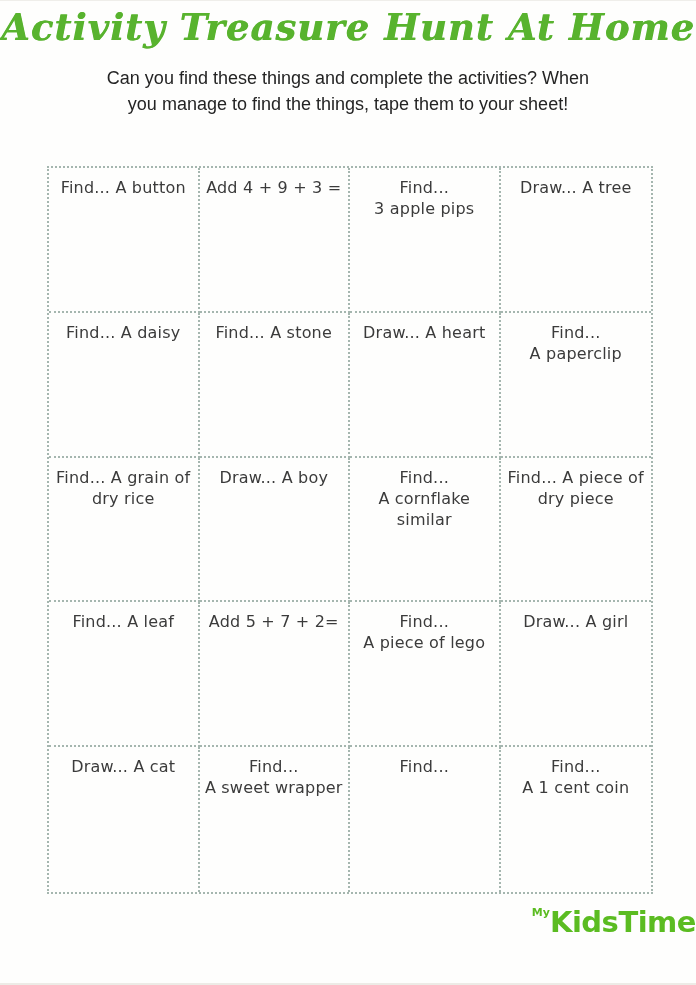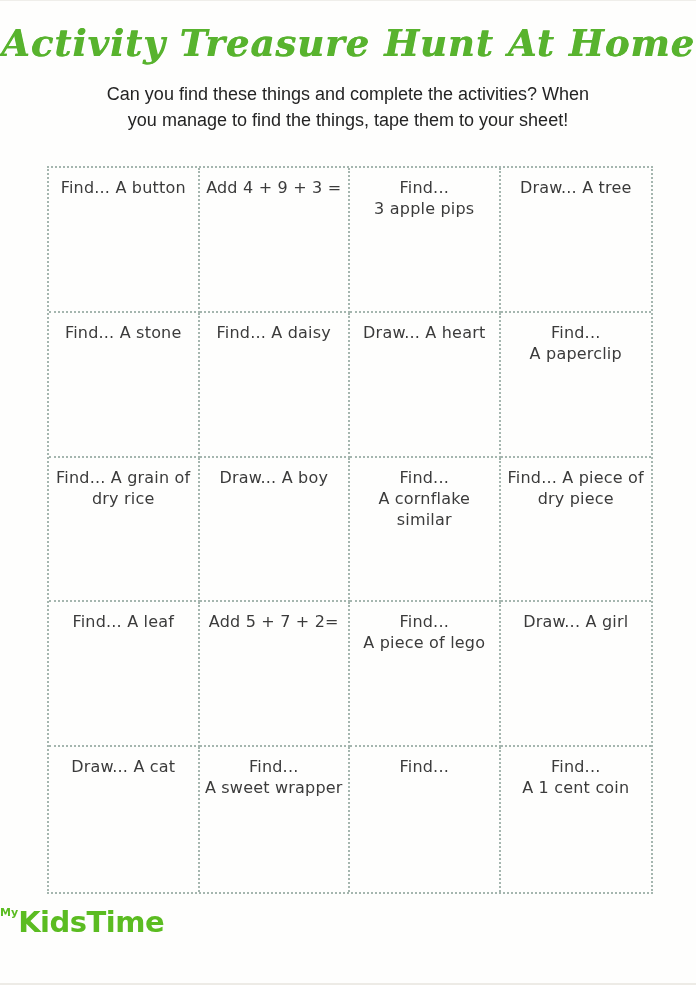--- a/index.html
+++ b/index.html
@@ -7,21 +7,21 @@
   .page {
     position:relative;
     width:696px; height:985px;
     background:#fefefd;
     overflow:hidden;
     font-family:"Liberation Sans", sans-serif;
     border-top:1px solid #efeeea;
     border-bottom:2px solid #edebe6;
   }
   .title {
-    padding-top:20px;
+    padding-top:4px;
     text-align:center;
     font-family:"DejaVu Serif", serif;
     font-style:italic;
     font-weight:bold;
     font-size:37px;
     letter-spacing:1px;
     color:#58b32e;
     text-shadow:0.6px 0 0 currentColor;
   }
   .subtitle {
@@ -51,21 +51,21 @@
     line-height:21px;
     letter-spacing:0.2px;
     color:#3b3b3b;
   }
   .cell:nth-child(4n) { border-right:none; }
   .cell:nth-child(n+17) { border-bottom:none; }
   .footer {
     position:absolute;
     left:0; right:0;
     bottom:44px;
-    text-align:left;
+    text-align:right;
     color:#5bbc21;
     font-family:"DejaVu Sans", sans-serif;
   }
   .logo-my {
     font-size:11px;
     font-weight:bold;
     vertical-align:16px;
     letter-spacing:0;
   }
   .logo-big {
@@ -96,24 +96,24 @@
     </div>
     <div class="cell">
       <div>Find...</div>
       <div>3 apple pips</div>
     </div>
     <div class="cell">
       <div>Draw... A tree</div>
     </div>
 
     <div class="cell">
-      <div>Find... A stone</div>
+      <div>Find... A daisy</div>
     </div>
     <div class="cell">
-      <div>Find... A daisy</div>
+      <div>Find... A stone</div>
     </div>
     <div class="cell">
       <div>Draw... A heart</div>
     </div>
     <div class="cell">
       <div>Find...</div>
       <div>A paperclip</div>
     </div>
 
     <div class="cell">

